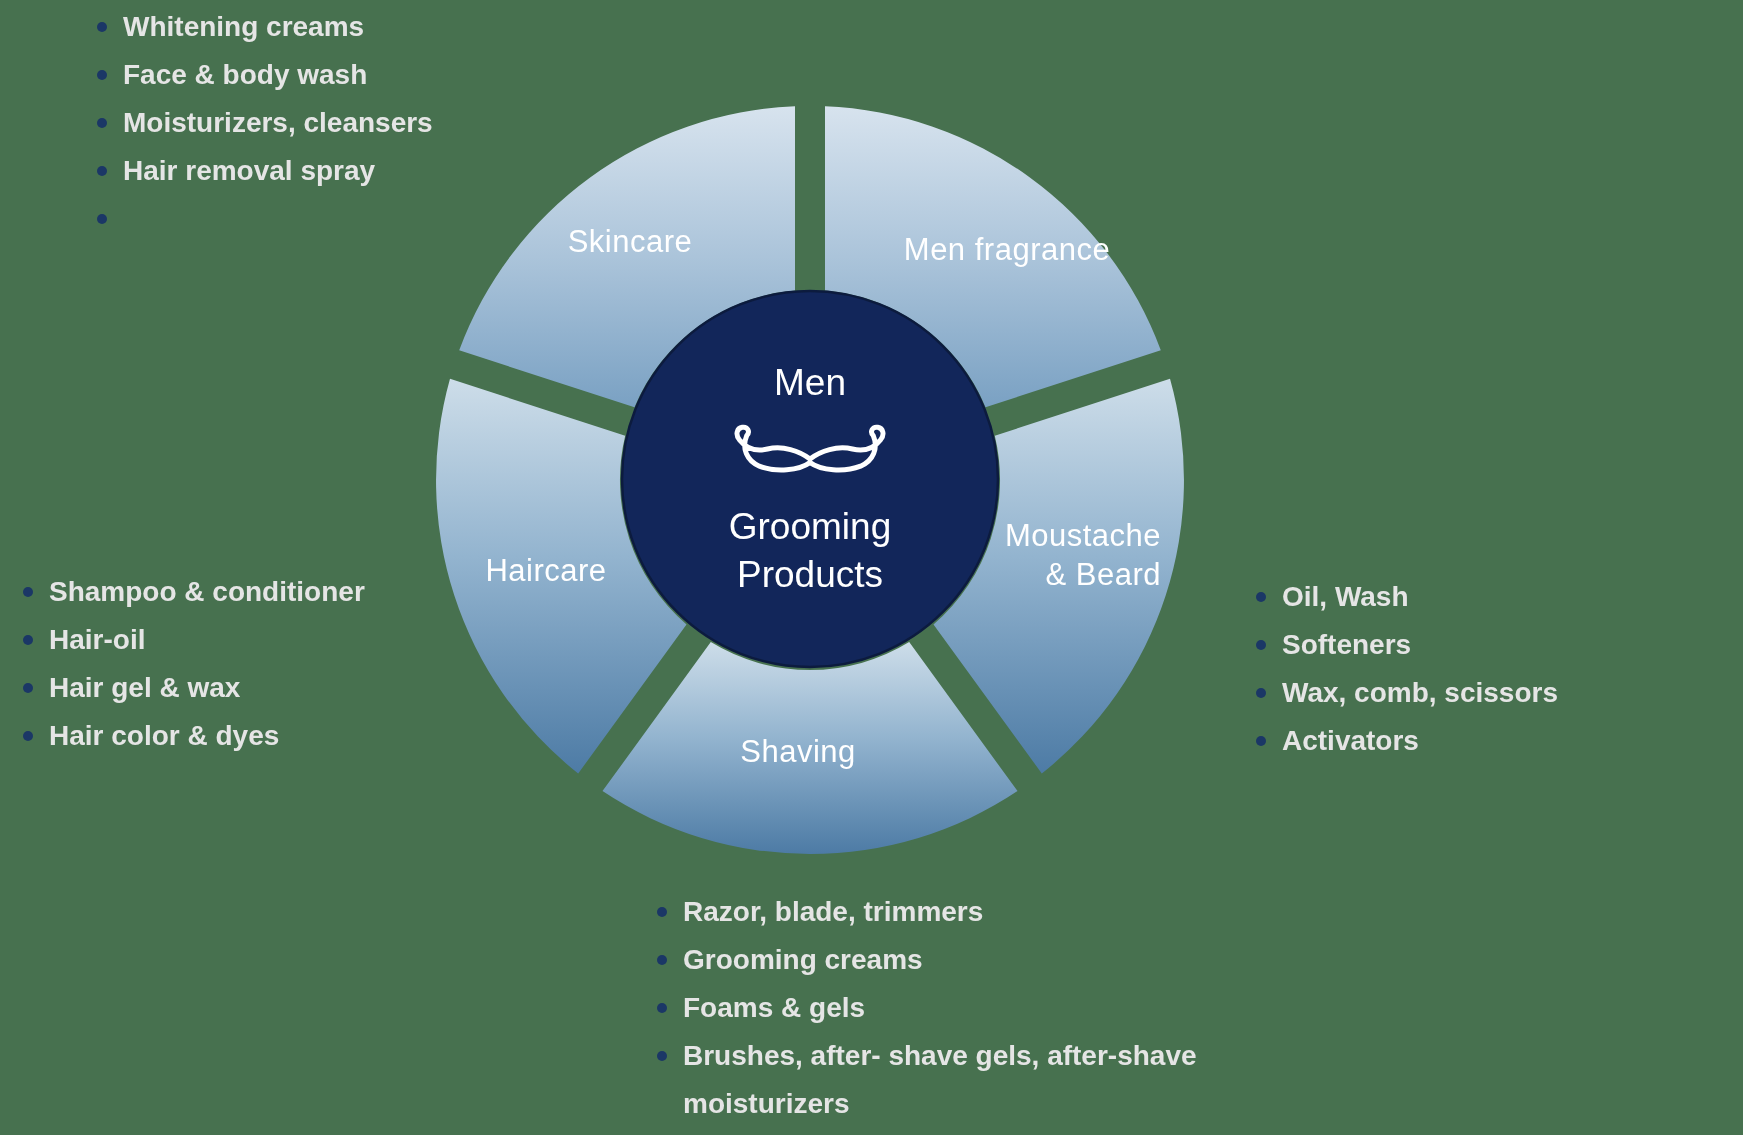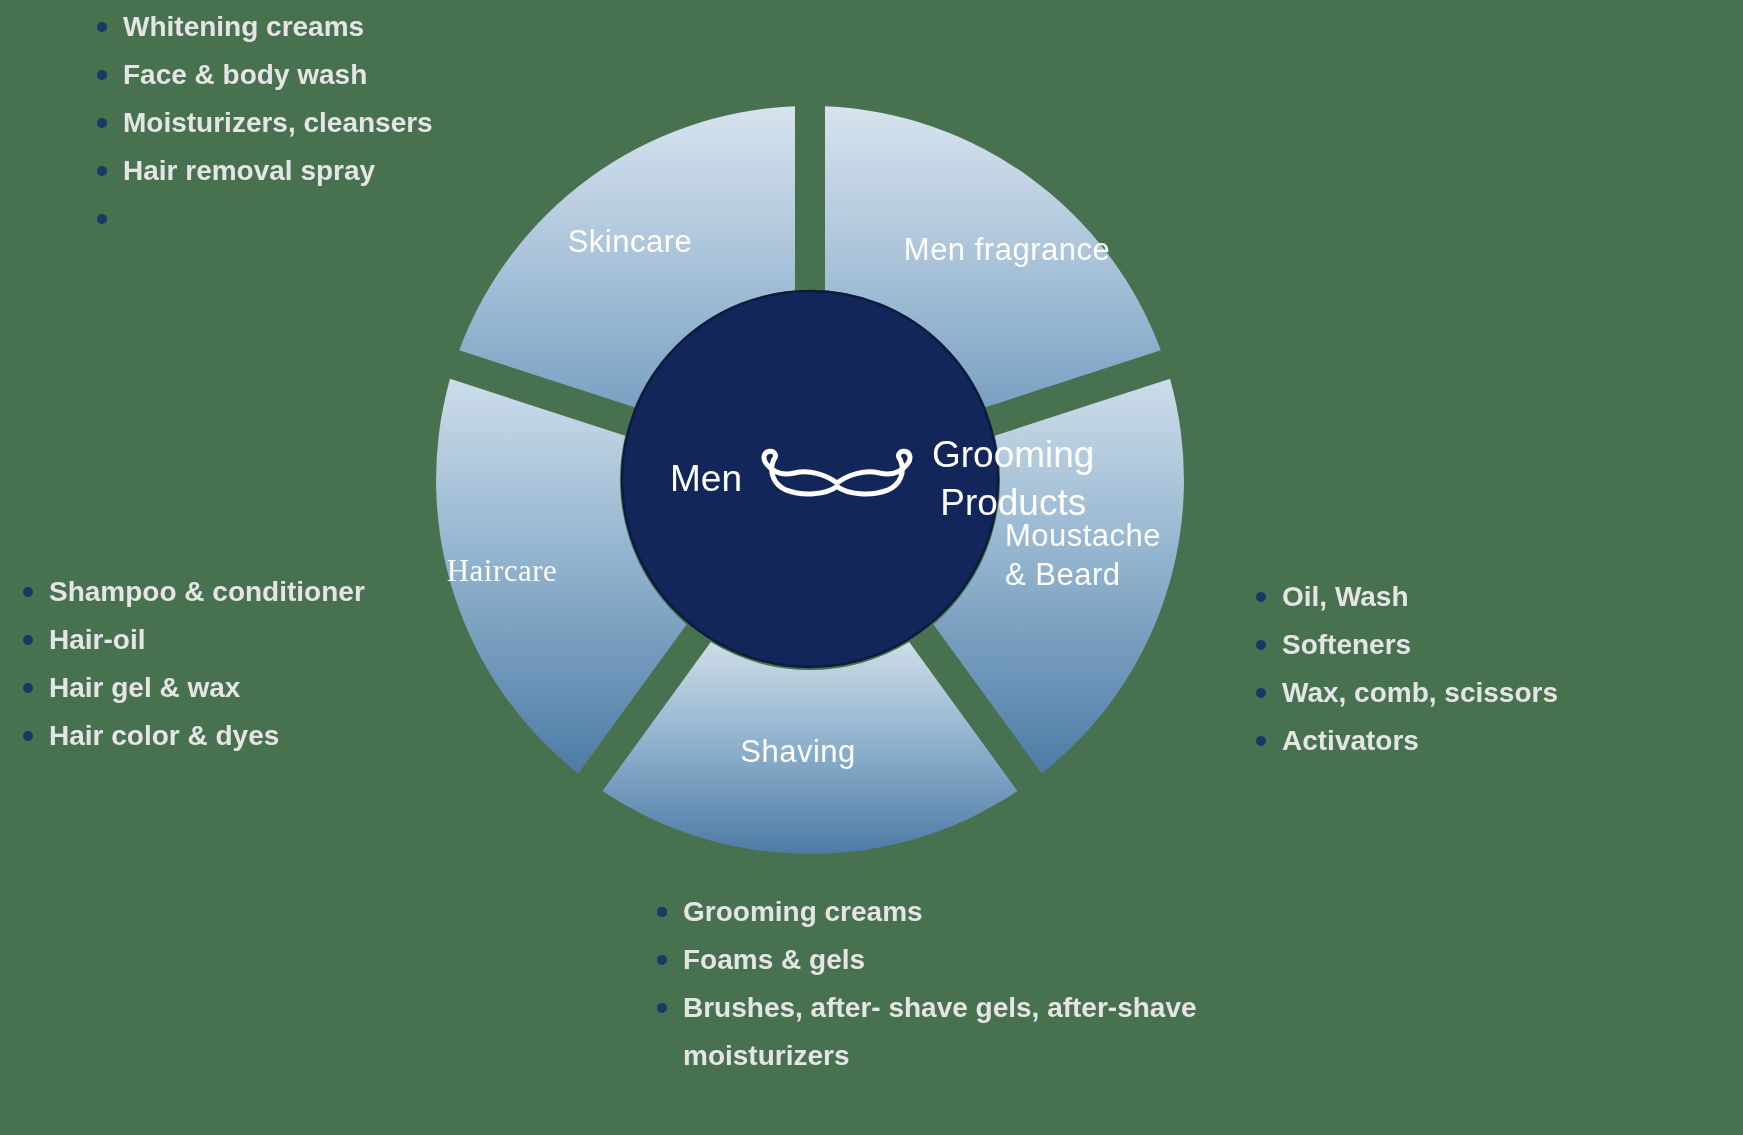--- a/index.html
+++ b/index.html
@@ -34,31 +34,31 @@
     background:#1b3766;
   }
   
   .petal-label{
     position:absolute;
     transform:translate(-50%,-50%);
     color:#ffffff;
     font-size:31px;
     font-weight:400;
     letter-spacing:0.5px;
-    text-align:left;
+    text-align:right;
     line-height:1.25;
     white-space:pre-line;
   }
   
   #center-badge{
     position:absolute;
     left:810px;top:479px;
     transform:translate(-50%,-50%);
     width:280px;
-    display:flex;align-items:center;
+    display:flex;flex-direction:column;align-items:center;
     color:#ffffff;text-align:center;
   }
   #center-title{font-size:37px;line-height:48px;font-weight:400;}
   #moustache-wrap{margin-top:14px;margin-bottom:26px;line-height:0;}
   #center-subtitle{font-size:37px;line-height:48px;font-weight:400;width:250px;}
 </style>
 </head>
 <body>
 
 <div id="stage">
@@ -85,21 +85,21 @@
       </g>
     <circle id="center-circle" cx="810" cy="479" r="188" fill="#12265a" stroke="#0c1b3e" stroke-width="2.5"></circle>
   </svg>
 
   <div id="labels">
       <div class="petal-label" style="left: 630px; top: 242px;">Skincare</div>
       <div class="petal-label" style="left: 1007px; top: 250px;">Men fragrance</div>
       <div class="petal-label" style="left: 1083px; top: 556px;">Moustache
 &amp; Beard</div>
       <div class="petal-label" style="left: 798px; top: 752px;">Shaving</div>
-      <div class="petal-label" style="left: 502px; top: 571px; font-family: Liberation Serif, serif;">Haircare</div>
+      <div class="petal-label" style="left: 546px; top: 571px;">Haircare</div>
     </div>
 
   <div id="center-badge">
     <div id="center-title">Men</div>
     <div id="moustache-wrap">
       <svg width="190" height="56" viewBox="-100 -38 200 62">
         <path d="M -70 -22
                  C -66 -26 -69 -32 -75 -31
                  C -81 -30 -83 -23 -78 -17
                  C -71 -8 -60 -4 -47 -7
@@ -131,20 +131,20 @@
       <li><span class="dot"></span><span>Wax, comb, scissors</span></li>
       <li><span class="dot"></span><span>Activators</span></li>
     </ul>
   <ul class="blist" style="left:21px;  top:568px; width:420px;">
       <li><span class="dot"></span><span>Shampoo &amp; conditioner</span></li>
       <li><span class="dot"></span><span>Hair-oil</span></li>
       <li><span class="dot"></span><span>Hair gel &amp; wax</span></li>
       <li><span class="dot"></span><span>Hair color &amp; dyes</span></li>
     </ul>
   <ul class="blist" style="left:655px; top:888px; width:560px;">
-      <li><span class="dot"></span></li>
+      <li><span class="dot"></span><span>Razor, blade, trimmers</span></li>
       <li><span class="dot"></span><span>Grooming creams</span></li>
       <li><span class="dot"></span><span>Foams &amp; gels</span></li>
       <li><span class="dot"></span><span>Brushes, after- shave gels, after-shave
 moisturizers</span></li>
     </ul>
 
 </div>
 
 </body></html>

